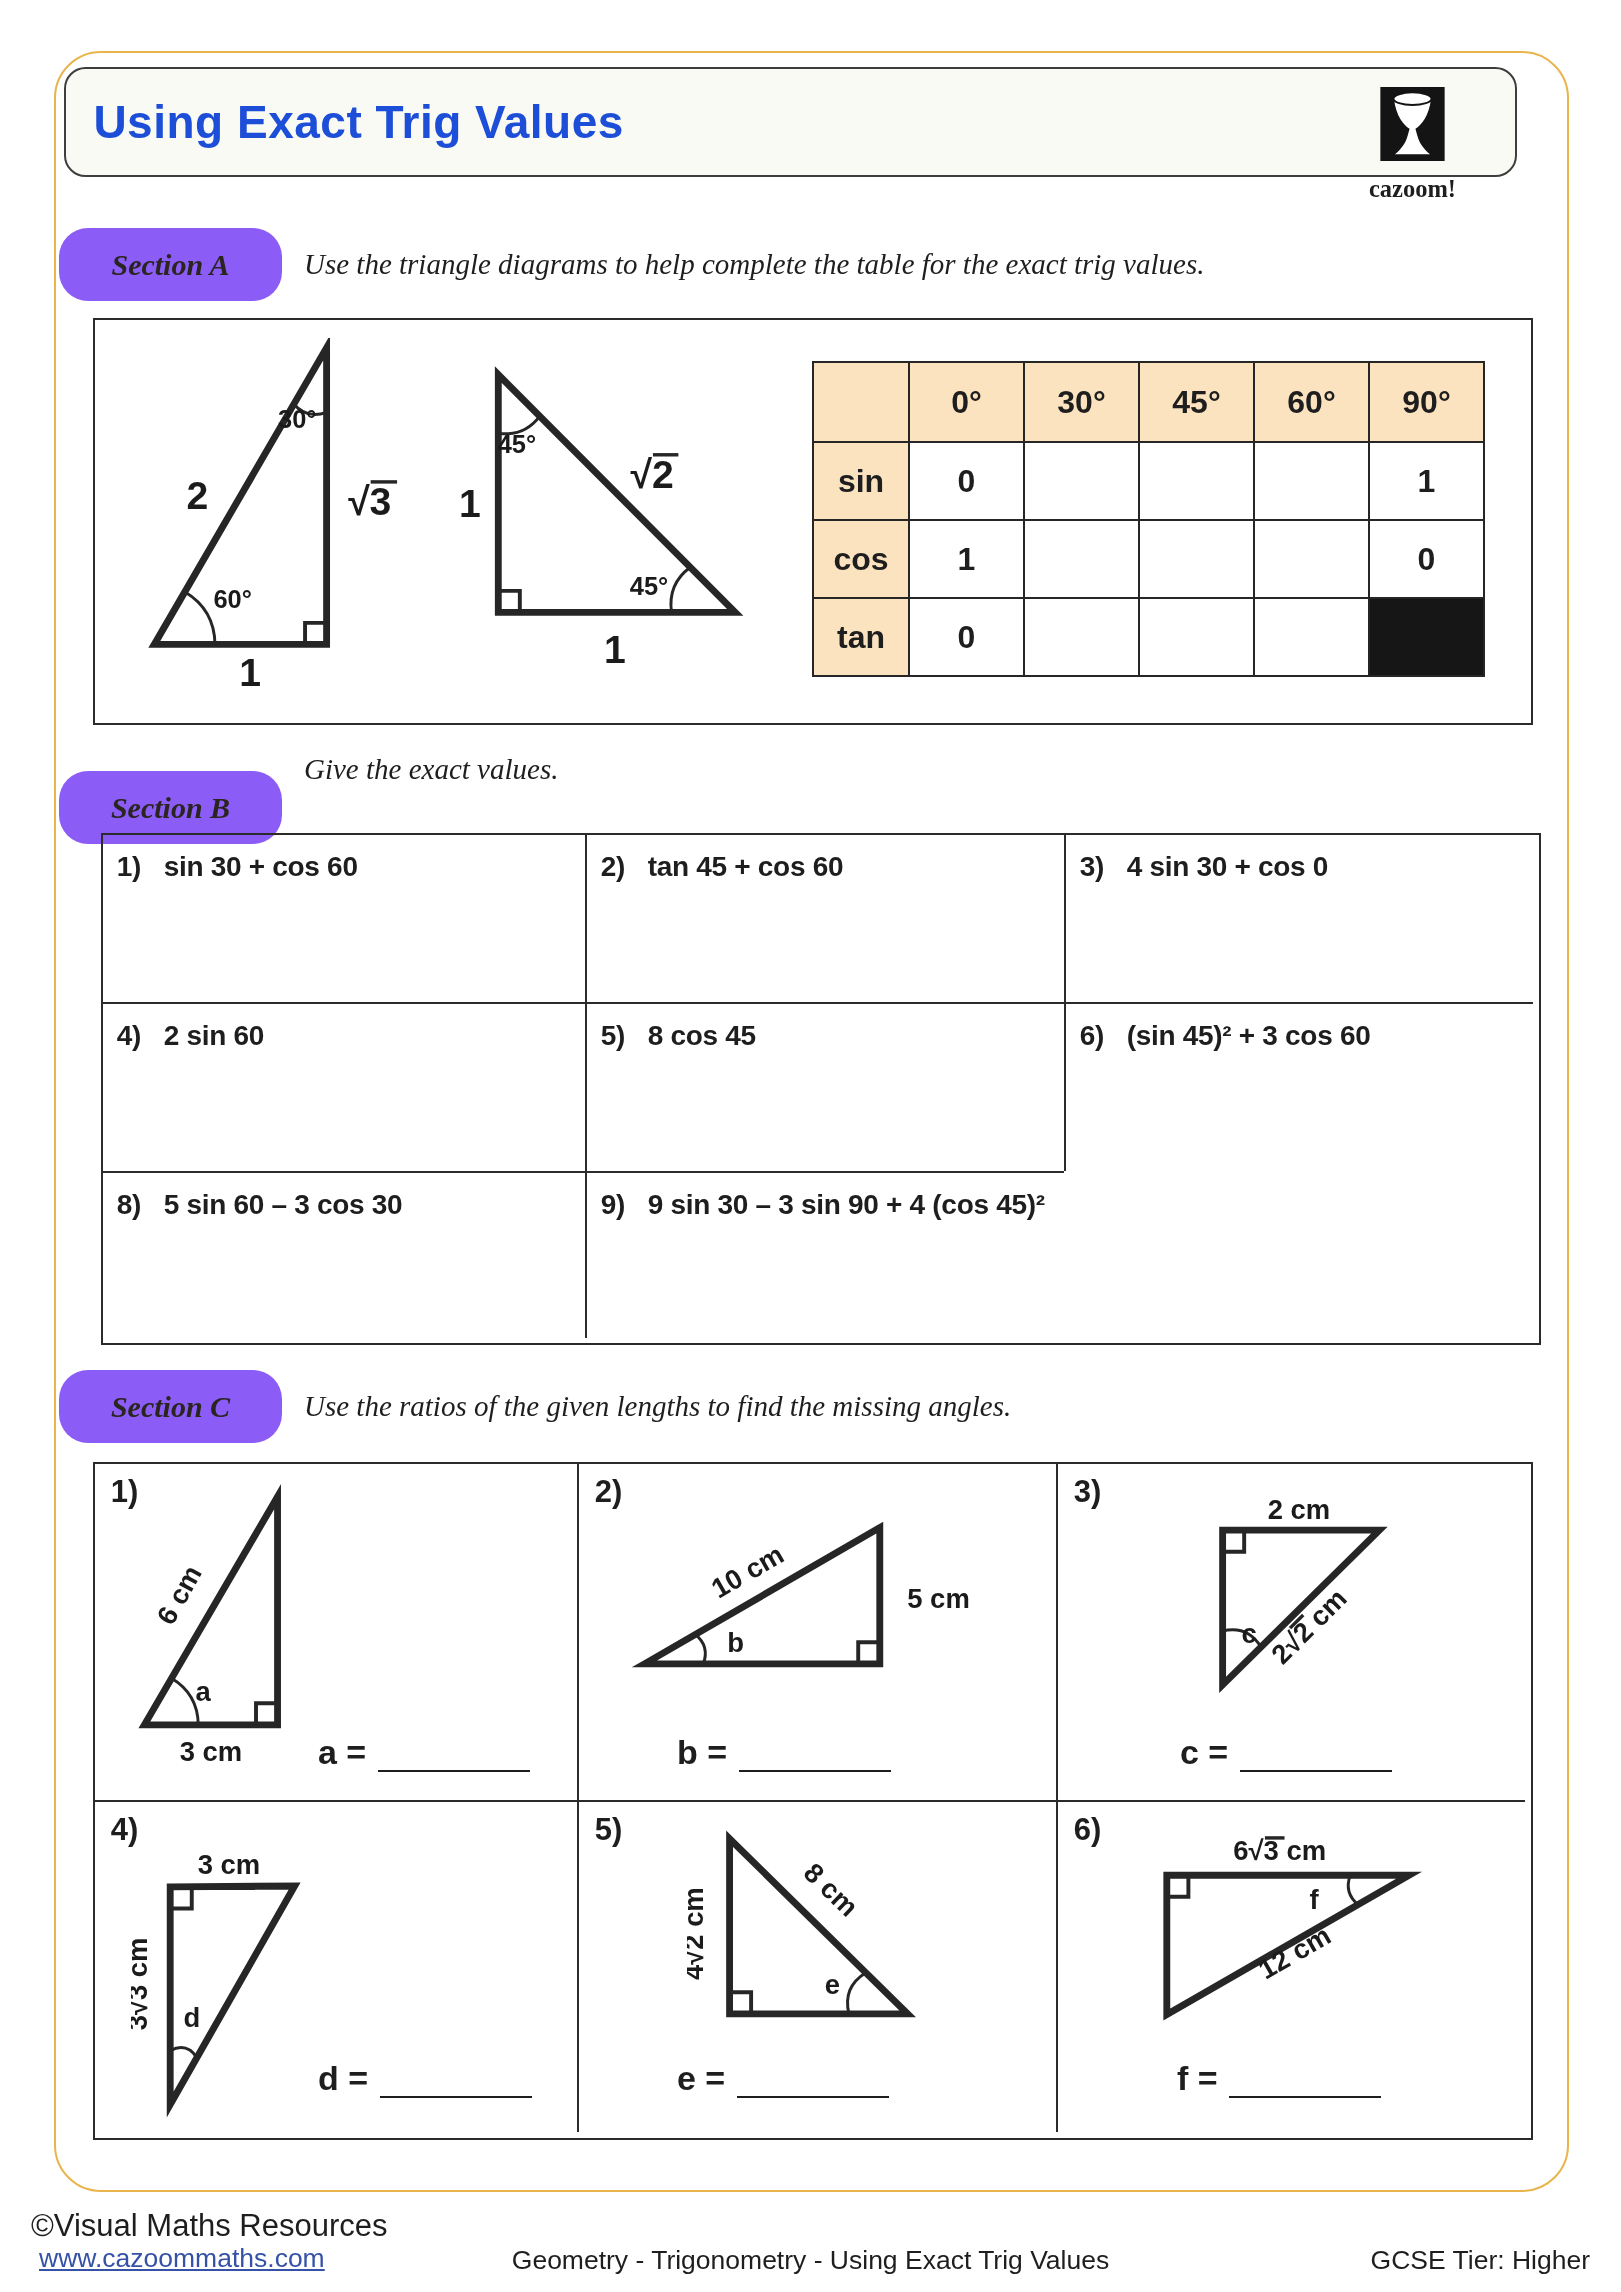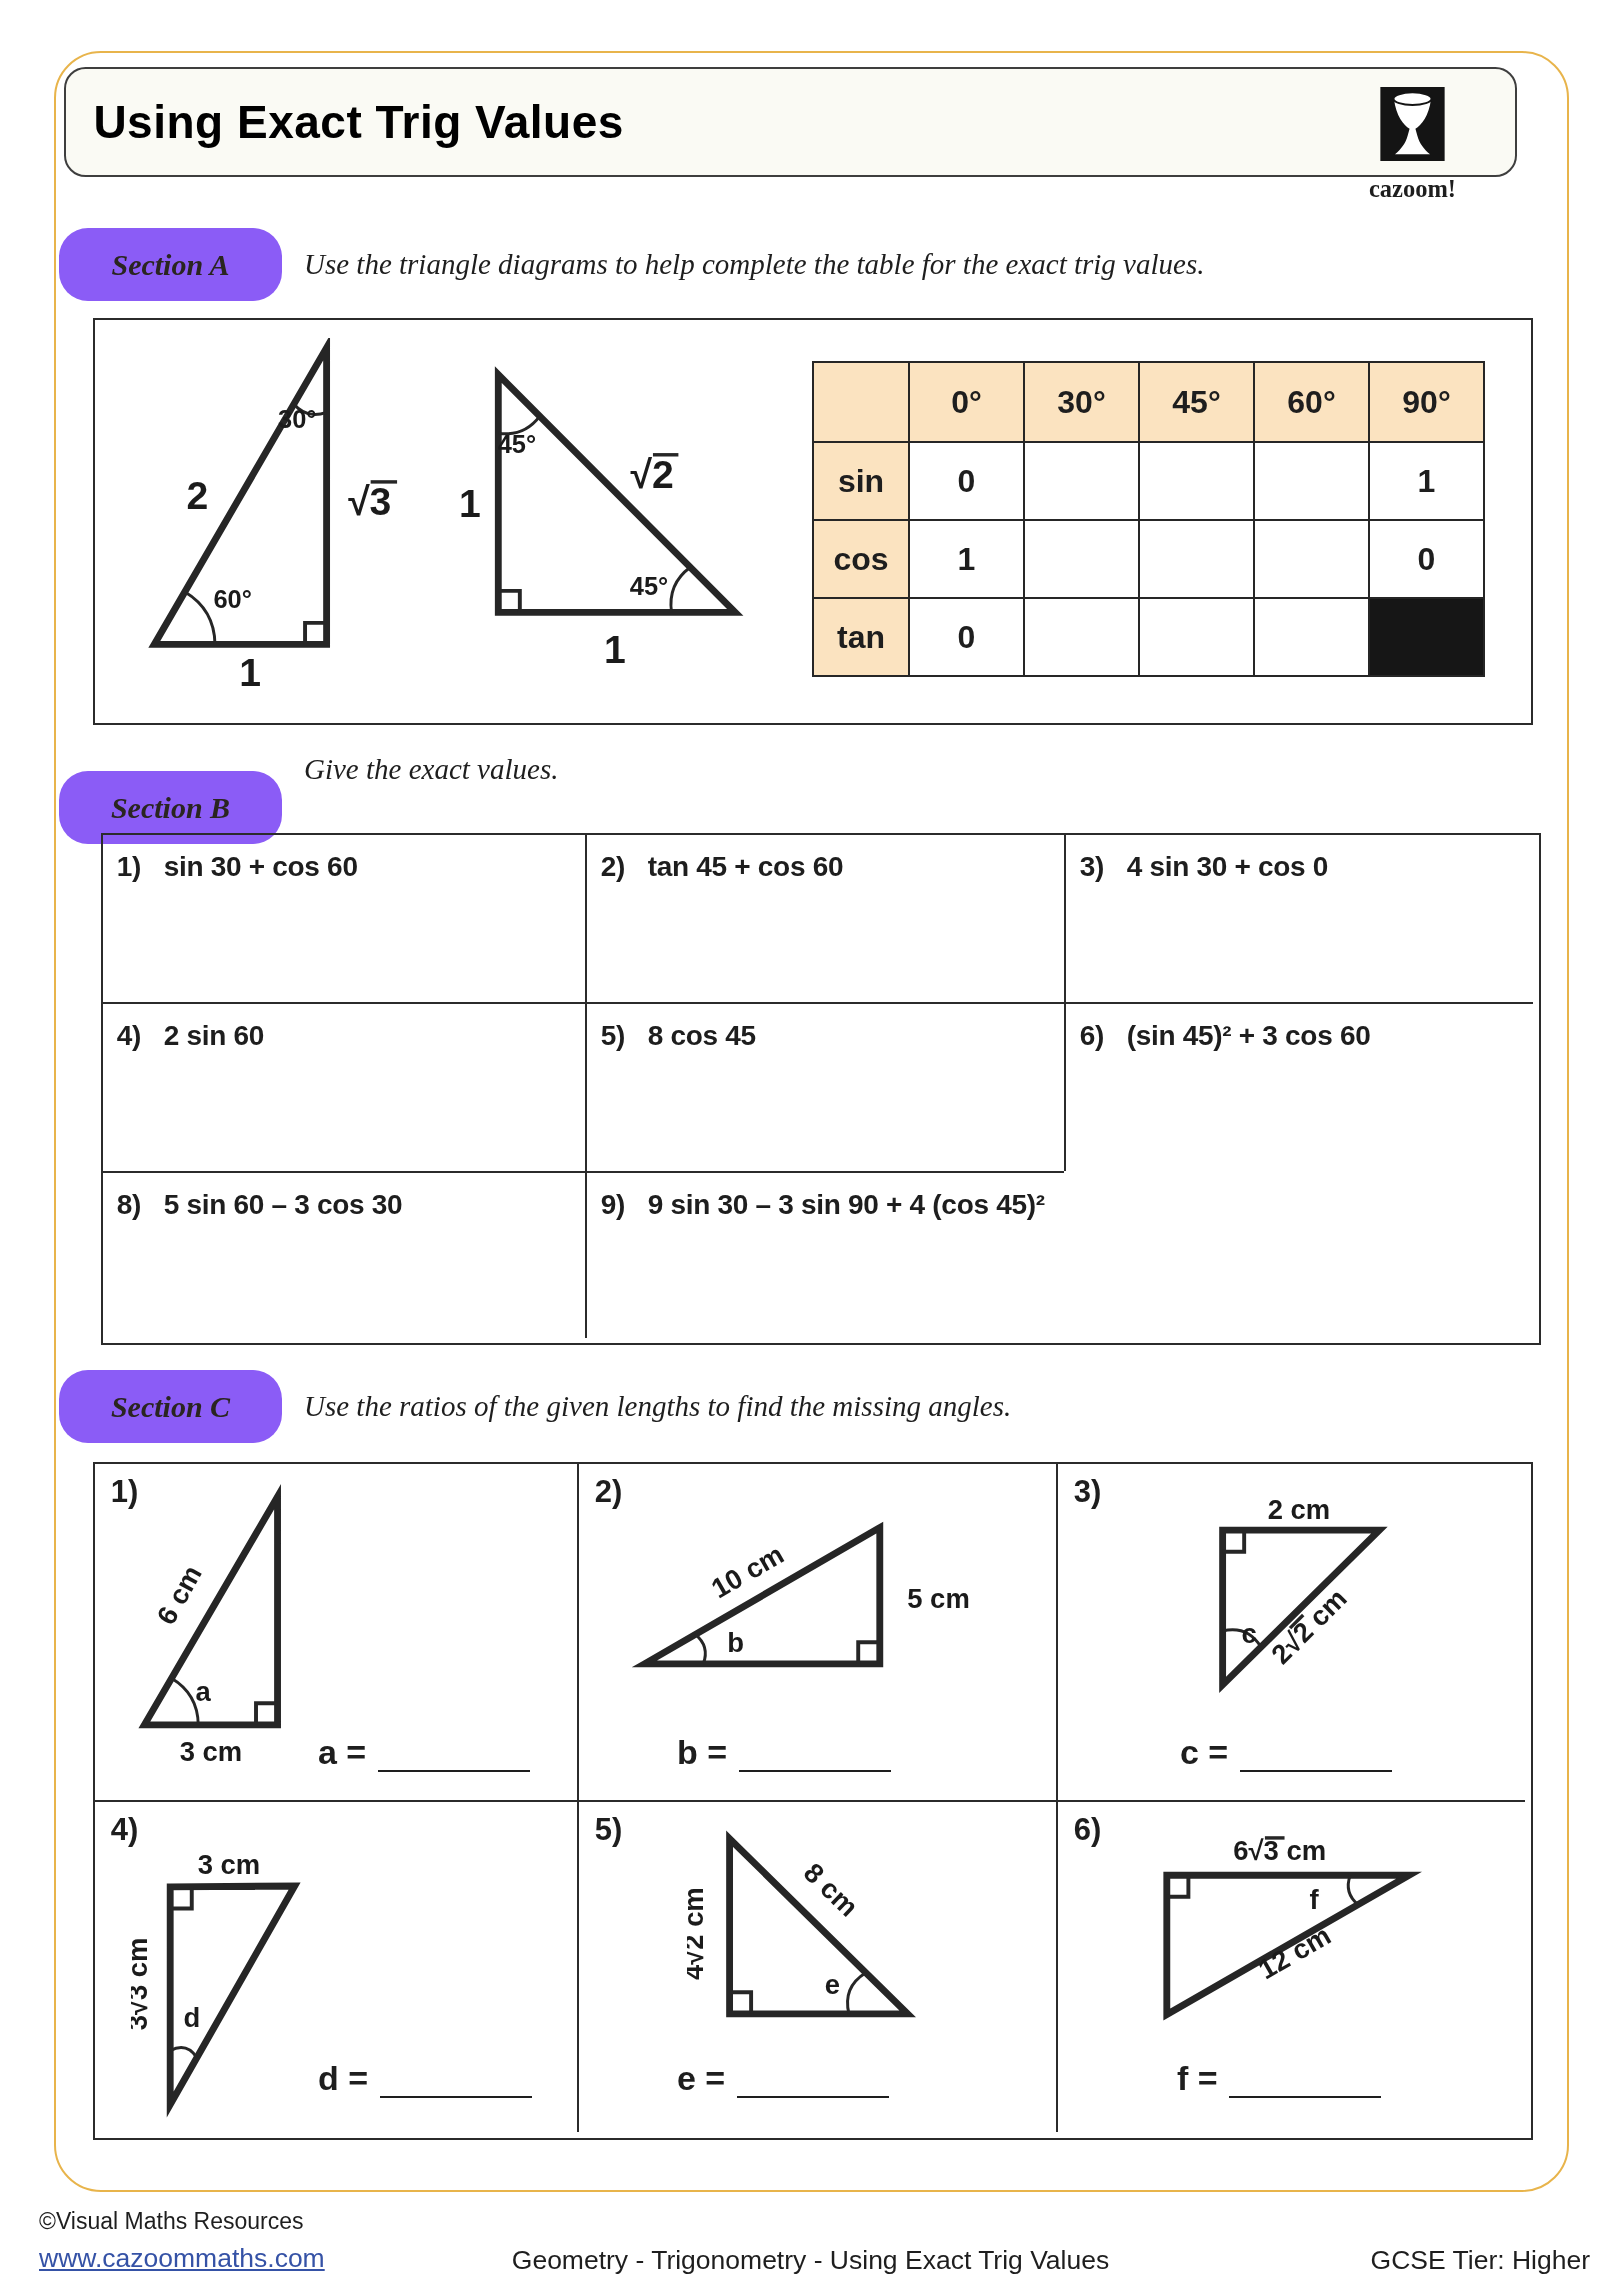--- a/index.html
+++ b/index.html
@@ -3,21 +3,21 @@
 <meta charset="utf-8">
 <style>
   html,body{margin:0;padding:0;background:#ffffff;}
   .page{position:relative;width:1621px;height:2293px;background:#ffffff;overflow:hidden;
         font-family:"Liberation Sans",sans-serif;color:#1e1e1e;}
   .gold-frame{position:absolute;left:54px;top:51px;width:1511px;height:2137px;
         border:2.9px solid #E8B44B;border-radius:47px;}
   .title-box{position:absolute;left:64px;top:67px;width:1449px;height:106px;
         background:#FAFAF4;border:2.9px solid #3E3E3E;border-radius:21.6px;}
   .title-text{position:absolute;left:27.4px;top:0;height:106px;line-height:106px;
-        font-size:46px;font-weight:700;letter-spacing:0.5px;color:#000000;}
+        font-size:46px;font-weight:700;letter-spacing:0.5px;color:#1d4ed8;}
   .logo{position:absolute;right:39px;top:17.6px;width:127px;text-align:center;}
   .logo-text{font-family:"Liberation Serif",serif;font-weight:700;font-size:24.5px;margin-top:10px;}
   .pill{position:absolute;left:59px;width:223px;height:73px;background:#8b5cf6;
         border-radius:29px;text-align:center;line-height:73px;
         font-family:"Liberation Serif",serif;font-style:italic;font-weight:700;font-size:30px;color:#2a2520;}
   .instruction{position:absolute;left:304px;height:73px;line-height:73px;
         font-family:"Liberation Serif",serif;font-style:italic;font-size:29px;color:#1e1e1e;white-space:nowrap;}
   .boxA{position:absolute;left:93px;top:318px;width:1436px;height:403px;border:2.9px solid #2b2b2b;}
   svg .tri{fill:none;stroke:#262626;stroke-width:7;stroke-miterlimit:12;}
   svg .ra{fill:none;stroke:#262626;stroke-width:4;}
@@ -46,21 +46,21 @@
   .gridC{position:absolute;left:93px;top:1462px;width:1436px;height:674px;border:2.9px solid #2b2b2b;
         display:grid;grid-template-columns:482px 479px 469px;grid-template-rows:336px 332px;}
   .gridC>div{position:relative;border-left:2.9px solid #2b2b2b;border-top:2.9px solid #2b2b2b;}
   .gridC>div:nth-child(3n+1){border-left:none;}
   .gridC>div:nth-child(-n+3){border-top:none;}
   .cnum{position:absolute;top:9.8px;left:15.7px;font-size:31px;font-weight:700;}
   .answer{position:absolute;display:flex;align-items:flex-end;height:51px;
         font-size:34px;font-weight:700;}
   .ans-line{display:inline-block;width:152px;height:49px;border-bottom:2.9px solid #1e1e1e;margin-left:11.8px;}
   .csvg{position:absolute;}
-  .footer-copy{position:absolute;left:39px;top:2208px;font-size:23px;}
+  .footer-copy{position:absolute;left:31px;top:2208px;font-size:31px;}
   .footer-link{position:absolute;left:39px;top:2243px;font-size:26.5px;color:#3552A6;text-decoration:underline;}
   .footer-center{position:absolute;left:0;width:1621px;top:2245px;text-align:center;font-size:26.5px;}
   .footer-tier{position:absolute;right:31px;top:2245px;font-size:26.5px;}
 </style>
 </head>
 <body>
 
 <div class="page">
 
   <div class="gold-frame"></div>

